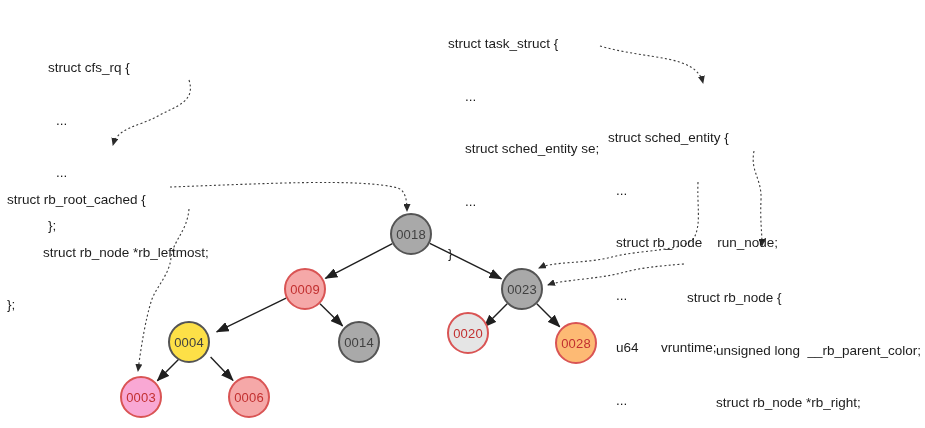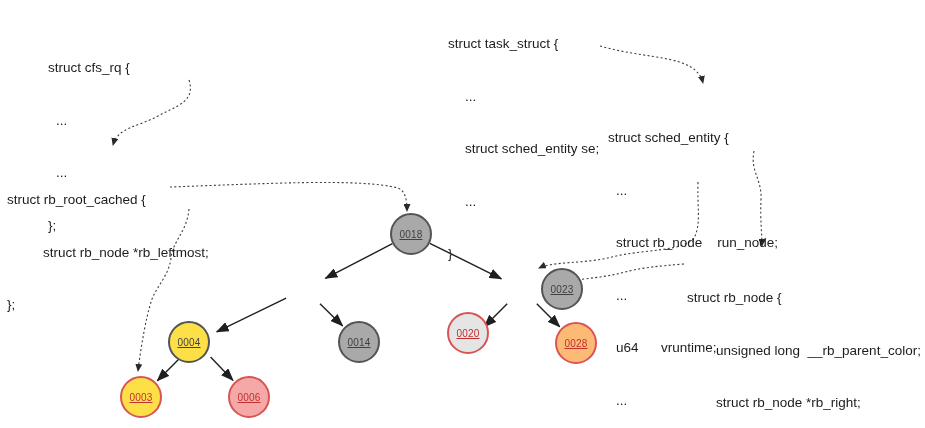--- a/index.html
+++ b/index.html
@@ -22,21 +22,21 @@
   .i36{padding-left:36px;}
   .b-cfs{left:48px;top:24px;}
   .b-task{left:448px;top:0px;}
   .b-sched{left:608px;top:94px;}
   .b-cached{left:7px;top:156px;}
   .b-rbnode{left:687px;top:254px;}
   .tnode{
     position:absolute;width:42px;height:42px;box-sizing:border-box;
     border:2px solid #8b5cf6;border-radius:50%;
     display:flex;align-items:center;justify-content:center;
-    font-size:10px;letter-spacing:0.2px;text-decoration:underline;
+    font-size:13px;letter-spacing:0.2px;
   }
   svg{display:block;}
 </style>
 </head>
 <body>
 
 <div class="canvas">
 
   <svg class="layer" width="925" height="428" viewBox="0 0 925 428" xmlns="http://www.w3.org/2000/svg">
     <defs>
@@ -104,21 +104,22 @@
   <div class="block b-rbnode">
     <div class="i0">struct rb_node {</div>
     <div class="i29">unsigned long  __rb_parent_color;</div>
     <div class="i29">struct rb_node *rb_right;</div>
     
     
   </div>
 
   <div class="layer" id="nodes-layer">
       <div class="tnode" style="left: 390px; top: 213px; background: rgb(169, 169, 169); border-color: rgb(84, 84, 84); color: rgb(65, 65, 65);">0018</div>
-      <div class="tnode" style="left: 501px; top: 268px; background: rgb(169, 169, 169); border-color: rgb(84, 84, 84); color: rgb(65, 65, 65); margin-left: 40px;">0023</div>
+      <div class="tnode" style="left: 284px; top: 268px; background: rgb(245, 168, 168); border-color: rgb(217, 84, 84); color: rgb(194, 48, 48);">0009</div>
+      <div class="tnode" style="left: 501px; top: 268px; background: rgb(169, 169, 169); border-color: rgb(84, 84, 84); color: rgb(65, 65, 65);">0023</div>
       <div class="tnode" style="left: 168px; top: 321px; background: #fde047; border-color: rgb(84, 84, 84); color: rgb(65, 65, 65);">0004</div>
       <div class="tnode" style="left: 338px; top: 321px; background: rgb(169, 169, 169); border-color: rgb(84, 84, 84); color: rgb(65, 65, 65);">0014</div>
       <div class="tnode" style="left: 447px; top: 312px; background: #e5e5e5; border-color: rgb(217, 84, 84); color: rgb(194, 48, 48);">0020</div>
       <div class="tnode" style="left: 555px; top: 322px; background: #fdba74; border-color: rgb(217, 84, 84); color: rgb(194, 48, 48);">0028</div>
-      <div class="tnode" style="left: 120px; top: 376px; background: #fde047; border-color: rgb(217, 84, 84); color: rgb(194, 48, 48);">0003</div>
+      <div class="tnode" style="left: 120px; top: 376px; background: #f9a8d4; border-color: rgb(217, 84, 84); color: rgb(194, 48, 48);">0003</div>
       <div class="tnode" style="left: 228px; top: 376px; background: rgb(245, 168, 168); border-color: rgb(217, 84, 84); color: rgb(194, 48, 48); text-align: right;">0006</div>
     </div>
 </div>
 
 </body></html>

